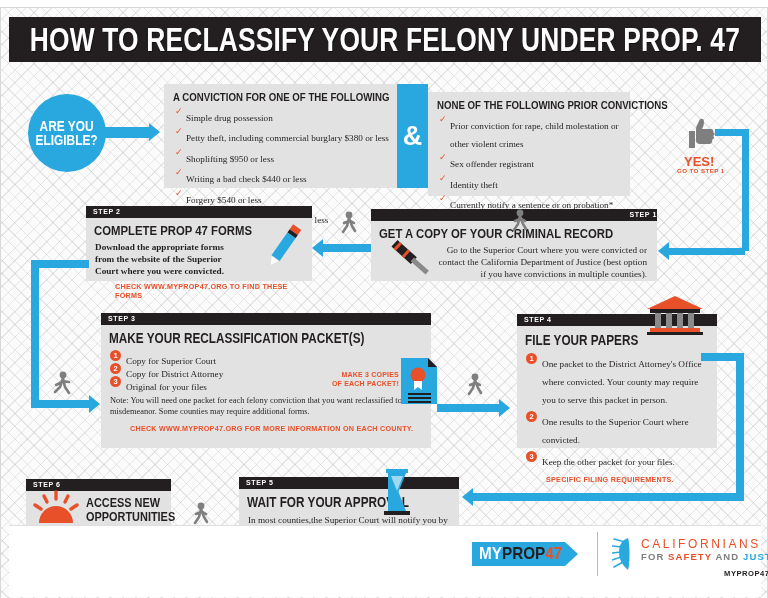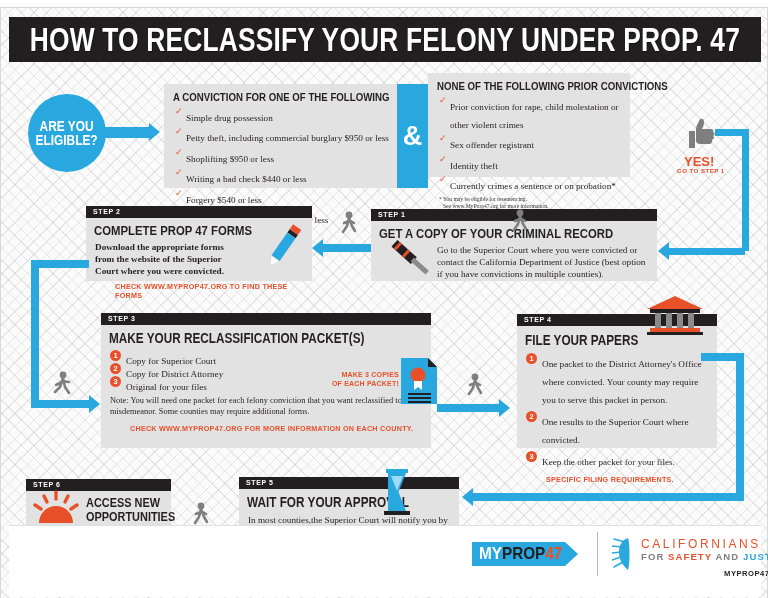--- a/index.html
+++ b/index.html
@@ -130,21 +130,21 @@
 
   <div class="panel" style="left:163px;top:76px;width:233px;height:104px;">
     <div class="head" style="font-size:11.5px;margin:7px 0 4px 9px;">A CONVICTION FOR ONE OF THE FOLLOWING</div>
     <ul style="margin:0 6px 0 11px;">
       <li style="padding-left:11px;margin-bottom:2.4px;">
         <span class="chk">✓</span>
         <span class="body">Simple drug possession</span>
       </li>
       <li style="padding-left:11px;margin-bottom:2.4px;">
         <span class="chk">✓</span>
-        <span class="body">Petty theft, including commercial burglary $950 or less</span>
+        <span class="body">Petty theft, including commercial burglary $380 or less</span>
       </li>
       <li style="padding-left:11px;margin-bottom:2.4px;">
         <span class="chk">✓</span>
         <span class="body">Shoplifting $950 or less</span>
       </li>
       <li style="padding-left:11px;margin-bottom:2.4px;">
         <span class="chk">✓</span>
         <span class="body">Writing a bad check $440 or less</span>
       </li>
       <li style="padding-left:11px;margin-bottom:2.4px;">
@@ -153,38 +153,38 @@
       </li>
       <li style="padding-left:11px;">
         <span class="chk">✓</span>
         <span class="body">Receipt of stolen property $950 or less</span>
       </li>
     </ul>
   </div>
 
   <div id="amp">&amp;</div>
 
-  <div class="panel" style="left:427px;top:65px;width:202px;height:104px;">
+  <div class="panel" style="left:427px;top:84px;width:202px;height:104px;">
     <div class="head" style="font-size:11.5px;margin:7px 0 4px 9px;">NONE OF THE FOLLOWING PRIOR CONVICTIONS</div>
     <ul style="margin:0 7px 0 11px;">
       <li style="padding-left:11px;margin-bottom:2.4px;">
         <span class="chk">✓</span>
         <span class="body">Prior conviction for rape, child molestation or other violent crimes</span>
       </li>
       <li style="padding-left:11px;margin-bottom:2.4px;">
         <span class="chk">✓</span>
         <span class="body">Sex offender registrant</span>
       </li>
       <li style="padding-left:11px;margin-bottom:2.4px;">
         <span class="chk">✓</span>
         <span class="body">Identity theft</span>
       </li>
       <li style="padding-left:11px;margin-bottom:3px;">
         <span class="chk">✓</span>
-        <span class="body">Currently crimes a sentence or on probation*</span>
+        <span class="body">Currently notify a sentence or on probation*</span>
       </li>
     </ul>
     <div style="margin-left:11px;font-family:'Liberation Serif',serif;font-size:5.6px;line-height:7px;color:#333;">
       <div>* You may be eligible for resentencing.</div>
       <div style="padding-left:4px;">See www.MyProp47.org for more information.</div>
     </div>
   </div>
 
   <div style="position:absolute;left:682px;top:110px;width:36px;height:32px;">
     <svg width="36" height="32" viewBox="0 0 36 32">
@@ -193,21 +193,21 @@
     </svg>
   </div>
   <div style="position:absolute;left:683px;top:146px;color:#e8502a;font-family:'Liberation Sans Narrow','Liberation Sans',sans-serif;font-weight:bold;font-size:13px;">YES!</div>
   <div style="position:absolute;left:676px;top:159px;color:#e8502a;font-size:6.2px;font-weight:bold;letter-spacing:.4px;">GO TO STEP 1</div>
 
   <div class="bar" style="left:714px;top:121px;width:34px;height:7px;"></div>
   <div class="bar" style="left:741px;top:121px;width:7px;height:122px;"></div>
   <div class="bar" style="left:668px;top:240px;width:76px;height:7px;"></div>
   <div class="head-l" style="left:657px;top:234px;"></div>
 
-  <div class="panel" style="left:370px;top:201px;width:286px;height:72px;">
+  <div class="panel" style="left:370px;top:201px;width:286px;height:72px;text-align:right;">
     <div class="steptag">STEP 1</div>
     <div class="head" style="font-size:13.5px;margin:5px 0 3px 8px;">GET A COPY OF YOUR CRIMINAL RECORD</div>
     <div class="body" style="margin:0 10px 0 66px;">Go to the Superior Court where you were convicted or contact the California Department of Justice (best option if you have convictions in multiple counties).</div>
   </div>
   <div style="position:absolute;left:382px;top:228px;width:52px;height:42px;">
     <svg width="52" height="42" viewBox="0 0 52 42">
       <g transform="rotate(42 26 21)">
         <rect x="6" y="16" width="26" height="9" fill="#231f20"></rect>
         <rect x="9" y="16" width="3" height="9" fill="#e8502a"></rect>
         <rect x="20" y="16" width="3" height="9" fill="#e8502a"></rect>

